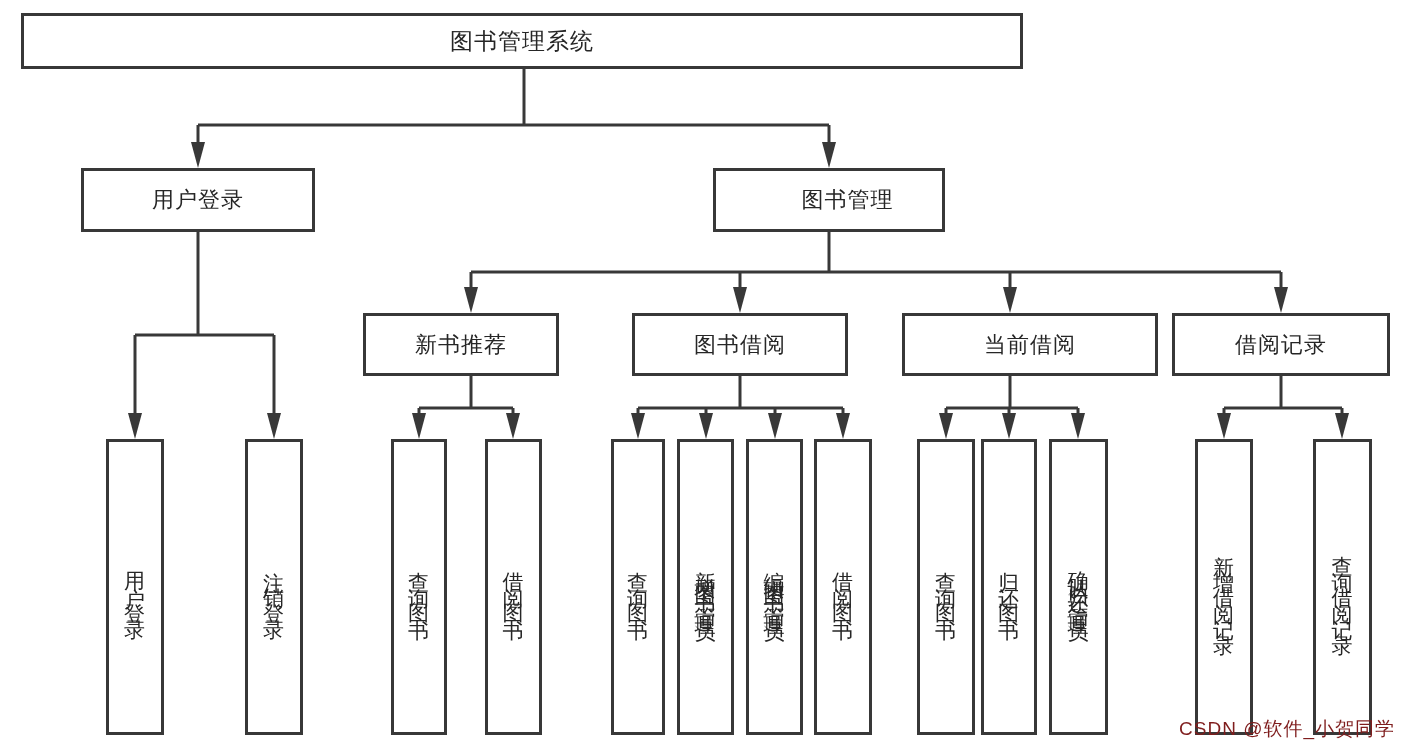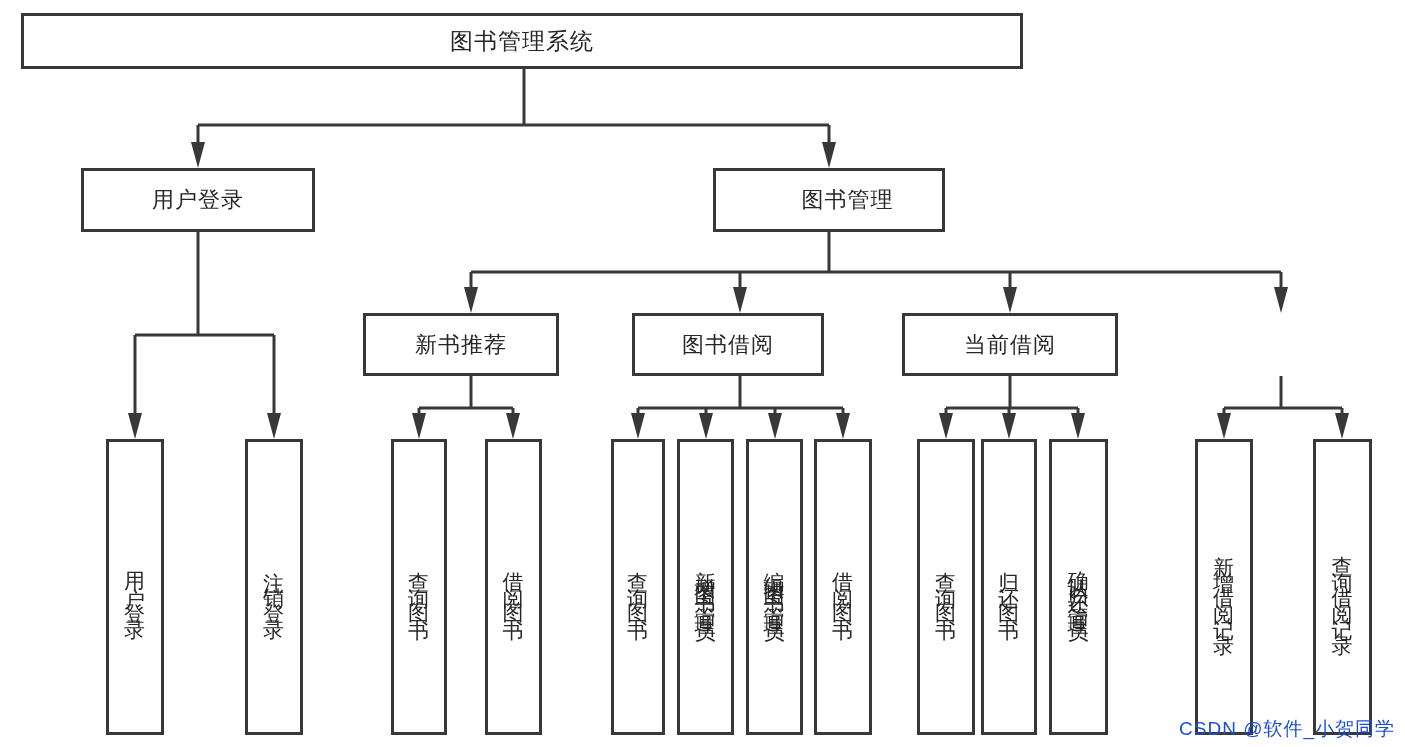--- a/index.html
+++ b/index.html
@@ -28,21 +28,21 @@
     text-orientation:mixed;
     font-size:21px;
     line-height:1;
     color:#262626;
     white-space:nowrap;
   }
   .watermark {
     position:absolute;
     right:10px; bottom:5px;
     font-size:19px;
-    color:#1d4ed8;
+    color:#7f1d1d;
     letter-spacing:1px;
     z-index:3;
   }
 </style>
 </head>
 <body>
 
 <div id="canvas">
 
   <svg class="connectors" width="1405" height="747" viewBox="0 0 1405 747">
@@ -121,25 +121,28 @@
   <div class="box hbox" style="left:81px; top:168px; width:234px; height:64px;">
     <span>用户登录</span>
   </div>
   <div class="box hbox" style="left:713px; top:168px; width:232px; height:64px;padding-left:37px;">
     <span>图书管理</span>
   </div>
 
   <div class="box hbox" style="left:363px; top:313px; width:196px; height:63px;">
     <span>新书推荐</span>
   </div>
-  <div class="box hbox" style="left:632px; top:313px; width:192px; height:63px;">
+  <div class="box hbox" style="left:632px; top:313px; width:216px; height:63px;">
     <span>图书借阅</span>
   </div>
-  <div class="box hbox" style="left:902px; top:313px; width:216px; height:63px;">
+  <div class="box hbox" style="left:902px; top:313px; width:256px; height:63px;">
     <span>当前借阅</span>
+  </div>
+  <div class="box hbox" style="left:1172px; top:313px; width:218px; height:63px;">
+    <span>借阅记录</span>
   </div>
 
   <div class="box vbox" style="left:106px; top:439px; width:58px; height:296px;">
     <span class="v-label" style="letter-spacing: 16px;">用户登录</span>
   </div>
   <div class="box vbox" style="left:245px; top:439px; width:58px; height:296px;">
     <span class="v-label" style="letter-spacing: 16px;">注销登录</span>
   </div>
 
   <div class="box vbox" style="left:391px; top:439px; width:56px; height:296px;">

